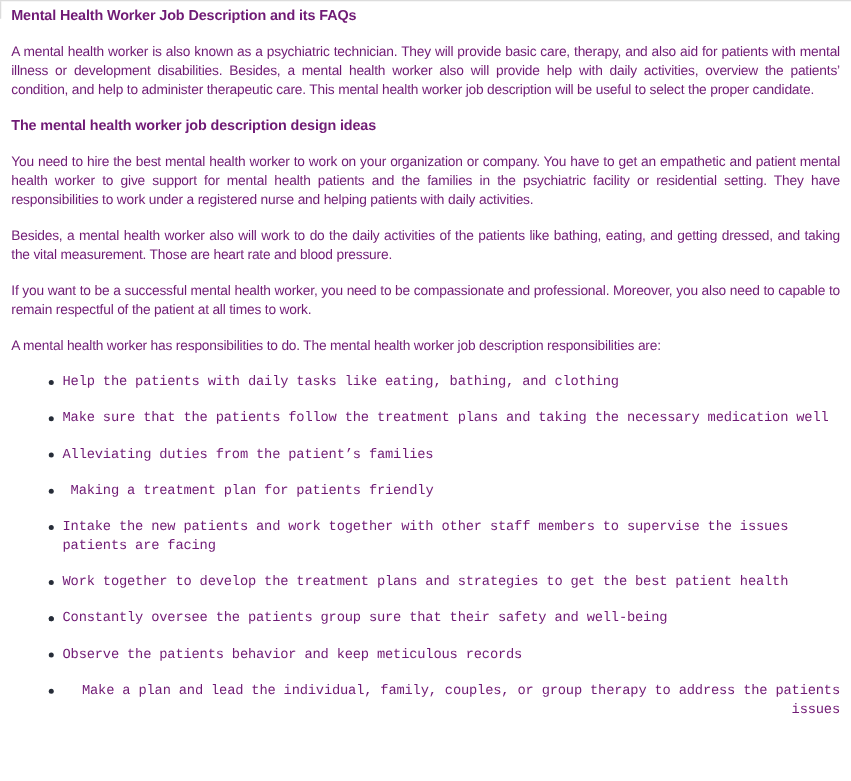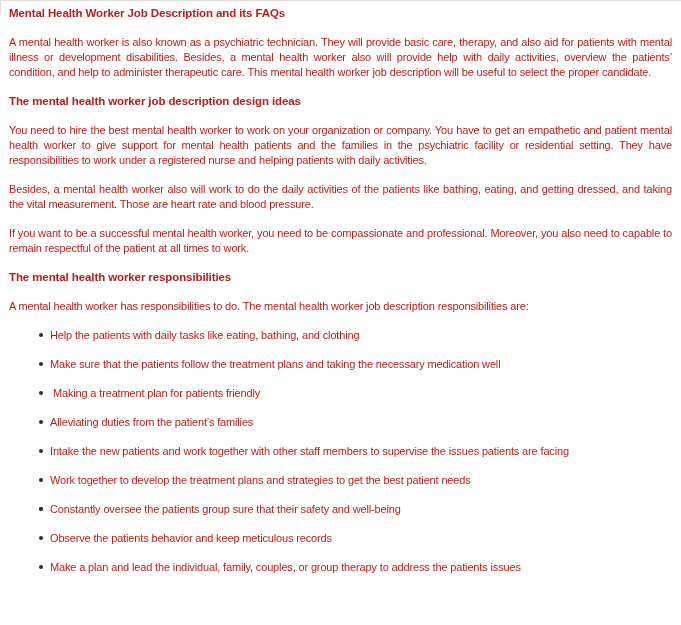--- a/index.html
+++ b/index.html
@@ -13,21 +13,21 @@
     font-family: "Liberation Sans", sans-serif;
     overflow: hidden;
   }
   .page {
     position: relative;
     box-sizing: border-box;
     width: 681px;
     height: 625px;
     padding: 5px 9px 0 9px;
     border-top: 1px solid #dcdcdc;
-    color: #b91c1c;
+    color: #701a75;
   }
   .page::before {
     content: "";
     position: absolute;
     left: 0;
     top: 0;
     width: 1px;
     height: 14px;
     background: #dcdcdc;
   }
@@ -42,31 +42,33 @@
     font-size: 11px;
     line-height: 15px;
     letter-spacing: -0.15px;
     text-align: justify;
     margin: 0 0 14px 0;
   }
   ul.bullet-list {
     list-style: none;
     margin: 0;
     padding: 0;
+    font-family: Liberation Mono, monospace;
   }
   ul.bullet-list li {
     position: relative;
     padding-left: 41px;
     font-size: 11px;
     line-height: 15px;
     letter-spacing: -0.15px;
     margin-bottom: 14px;
   }
   ul.bullet-list li:last-child {
     margin-bottom: 0;
+    text-align: right;
   }
   .bullet-dot {
     position: absolute;
     left: 30px;
     top: 5px;
     width: 4px;
     height: 4px;
     border-radius: 50%;
     background: #262c38;
   }
@@ -82,30 +84,29 @@
   <h1 class="doc-heading">Mental Health Worker Job Description and its FAQs</h1>
 
   <p class="para">A mental health worker is also known as a psychiatric technician. They will provide basic care, therapy, and also aid for patients with mental illness or development disabilities. Besides, a mental health worker also will provide help with daily activities, overview the patients’ condition, and help to administer therapeutic care. This mental health worker job description will be useful to select the proper candidate.</p>
 
   <h2 class="doc-heading">The mental health worker job description design ideas</h2>
 
   <p class="para">You need to hire the best mental health worker to work on your organization or company. You have to get an empathetic and patient mental health worker to give support for mental health patients and the families in the psychiatric facility or residential setting. They have responsibilities to work under a registered nurse and helping patients with daily activities.</p>
   <p class="para">Besides, a mental health worker also will work to do the daily activities of the patients like bathing, eating, and getting dressed, and taking the vital measurement. Those are heart rate and blood pressure.</p>
   <p class="para">If you want to be a successful mental health worker, you need to be compassionate and professional. Moreover, you also need to capable to remain respectful of the patient at all times to work.</p>
 
-  <h2 class="doc-heading">The mental health worker responsibilities</h2>
 
   <p class="para">A mental health worker has responsibilities to do. The mental health worker job description responsibilities are:</p>
 
   <ul class="bullet-list">
     <li><span class="bullet-dot"></span><span class="bullet-text">Help the patients with daily tasks like eating, bathing, and clothing</span></li>
     <li><span class="bullet-dot"></span><span class="bullet-text">Make sure that the patients follow the treatment plans and taking the necessary medication well</span></li>
+    <li><span class="bullet-dot"></span><span class="bullet-text">Alleviating duties from the patient’s families</span></li>
     <li><span class="bullet-dot"></span><span class="bullet-text"> Making a treatment plan for patients friendly</span></li>
-    <li><span class="bullet-dot"></span><span class="bullet-text">Alleviating duties from the patient’s families</span></li>
     <li><span class="bullet-dot"></span><span class="bullet-text">Intake the new patients and work together with other staff members to supervise the issues patients are facing</span></li>
-    <li><span class="bullet-dot"></span><span class="bullet-text">Work together to develop the treatment plans and strategies to get the best patient needs</span></li>
+    <li><span class="bullet-dot"></span><span class="bullet-text">Work together to develop the treatment plans and strategies to get the best patient health</span></li>
     <li><span class="bullet-dot"></span></li>
     <li><span class="bullet-dot"></span><span class="bullet-text">Constantly oversee the patients group sure that their safety and well-being</span></li>
     <li><span class="bullet-dot"></span><span class="bullet-text">Observe the patients behavior and keep meticulous records</span></li>
     <li><span class="bullet-dot"></span><span class="bullet-text">Make a plan and lead the individual, family, couples, or group therapy to address the patients issues</span></li>
   </ul>
 
 </div>
 
 </body></html>

